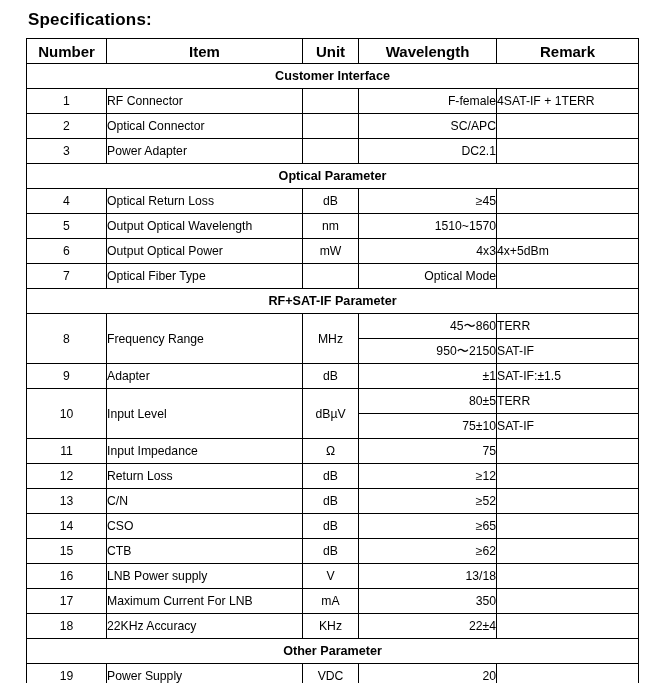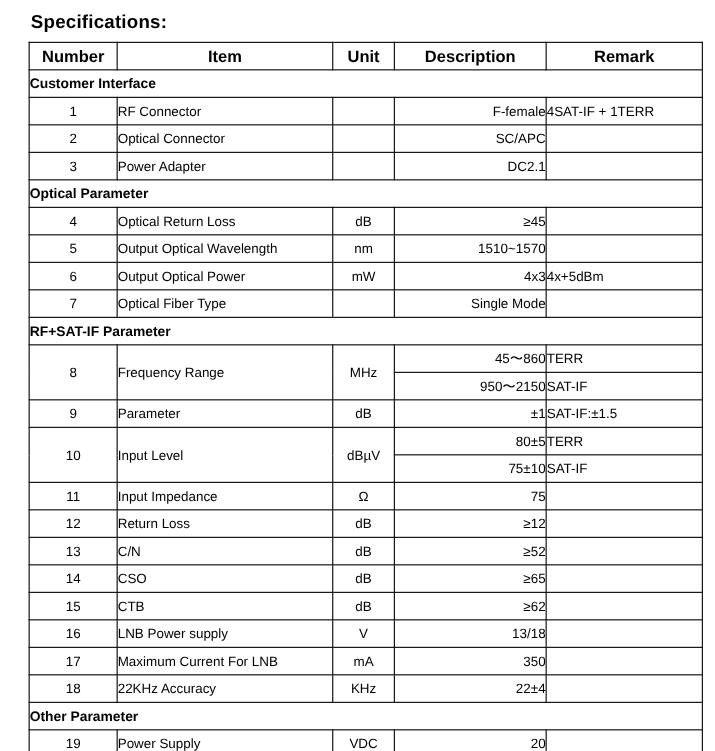--- a/index.html
+++ b/index.html
@@ -39,20 +39,21 @@
     height: 24px;
     vertical-align: middle;
   }
   th.col-head {
     font-weight: bold;
     text-align: center;
     font-size: 15px;
     height: 25px;
   }
   td.section {
+    text-align: center;
     font-weight: bold;
     font-size: 12.6px;
     height: 24px;
   }
   td.num {
     text-align: center;
   }
   td.item {
     text-align: left;
     padding-left: 7px;
@@ -84,21 +85,21 @@
         <col class="w-item">
         <col class="w-unit">
         <col class="w-desc">
         <col class="w-remark">
     </colgroup>
     <thead>
       <tr>
         <th class="col-head">Number</th>
         <th class="col-head">Item</th>
         <th class="col-head">Unit</th>
-        <th class="col-head">Description</th>
+        <th class="col-head">Wavelength</th>
         <th class="col-head">Remark</th>
       </tr>
     </thead>
     <tbody id="spec-body">
         <tr>
           <td class="section" colspan="5">Customer Interface</td>
         </tr>
         <tr>
           <td class="num">1</td>
           <td class="item">RF Connector</td>
@@ -141,40 +142,40 @@
           <td class="num">6</td>
           <td class="item">Output Optical Power</td>
           <td class="unit">mW</td>
           <td class="desc">4x3</td>
           <td class="remark">4x+5dBm</td>
         </tr>
         <tr>
           <td class="num">7</td>
           <td class="item">Optical Fiber Type</td>
           <td class="unit"></td>
-          <td class="desc">Single Mode</td>
+          <td class="desc">Optical Mode</td>
           <td class="remark"></td>
         </tr>
         <tr>
           <td class="section" colspan="5">RF+SAT-IF Parameter</td>
         </tr>
         <tr>
           <td class="num" rowspan="2">8</td>
           <td class="item" rowspan="2">Frequency Range</td>
           <td class="unit" rowspan="2">MHz</td>
           <td class="desc">45〜860</td>
           <td class="remark">TERR</td>
         </tr>
         <tr>
           <td class="desc">950〜2150</td>
           <td class="remark">SAT-IF</td>
         </tr>
         <tr>
           <td class="num">9</td>
-          <td class="item">Parameter</td>
+          <td class="item">Adapter</td>
           <td class="unit">dB</td>
           <td class="desc">±1</td>
           <td class="remark">SAT-IF:±1.5</td>
         </tr>
         <tr>
           <td class="num" rowspan="2">10</td>
           <td class="item" rowspan="2">Input Level</td>
           <td class="unit" rowspan="2">dBµV</td>
           <td class="desc">80±5</td>
           <td class="remark">TERR</td>

